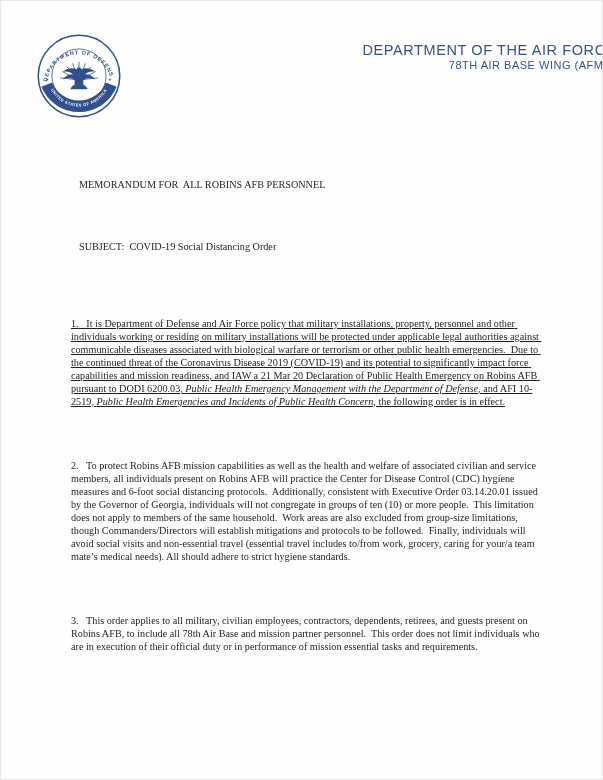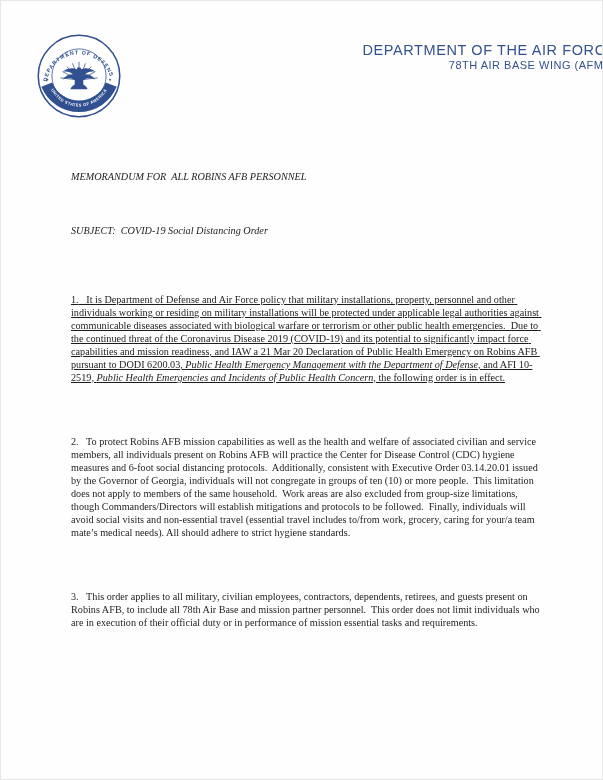--- a/index.html
+++ b/index.html
@@ -33,21 +33,21 @@
   }
   .lh-line1{font-size:14.5px;letter-spacing:0.6px;line-height:1.05;}
   .lh-line2,.lh-line3{font-size:11px;letter-spacing:0.5px;line-height:1.3;}
 
   
   .content{
     position:absolute;left:70px;top:144px;width:473px;
     font-size:10.2px;line-height:12.9px;
     white-space:pre-wrap;
   }
-  .memo-line{margin:0;font-style:italic;}
+  .memo-line{margin:8px;}
   .memo-line + .memo-line{margin-top:15px;}
   .body-para{margin:13px 0 0 0;}
   .body-para.first{margin-top:18px;text-decoration:underline;}
   .it{font-style:italic;}
 </style>
 </head>
 <body>
 
 <div class="page">
 

